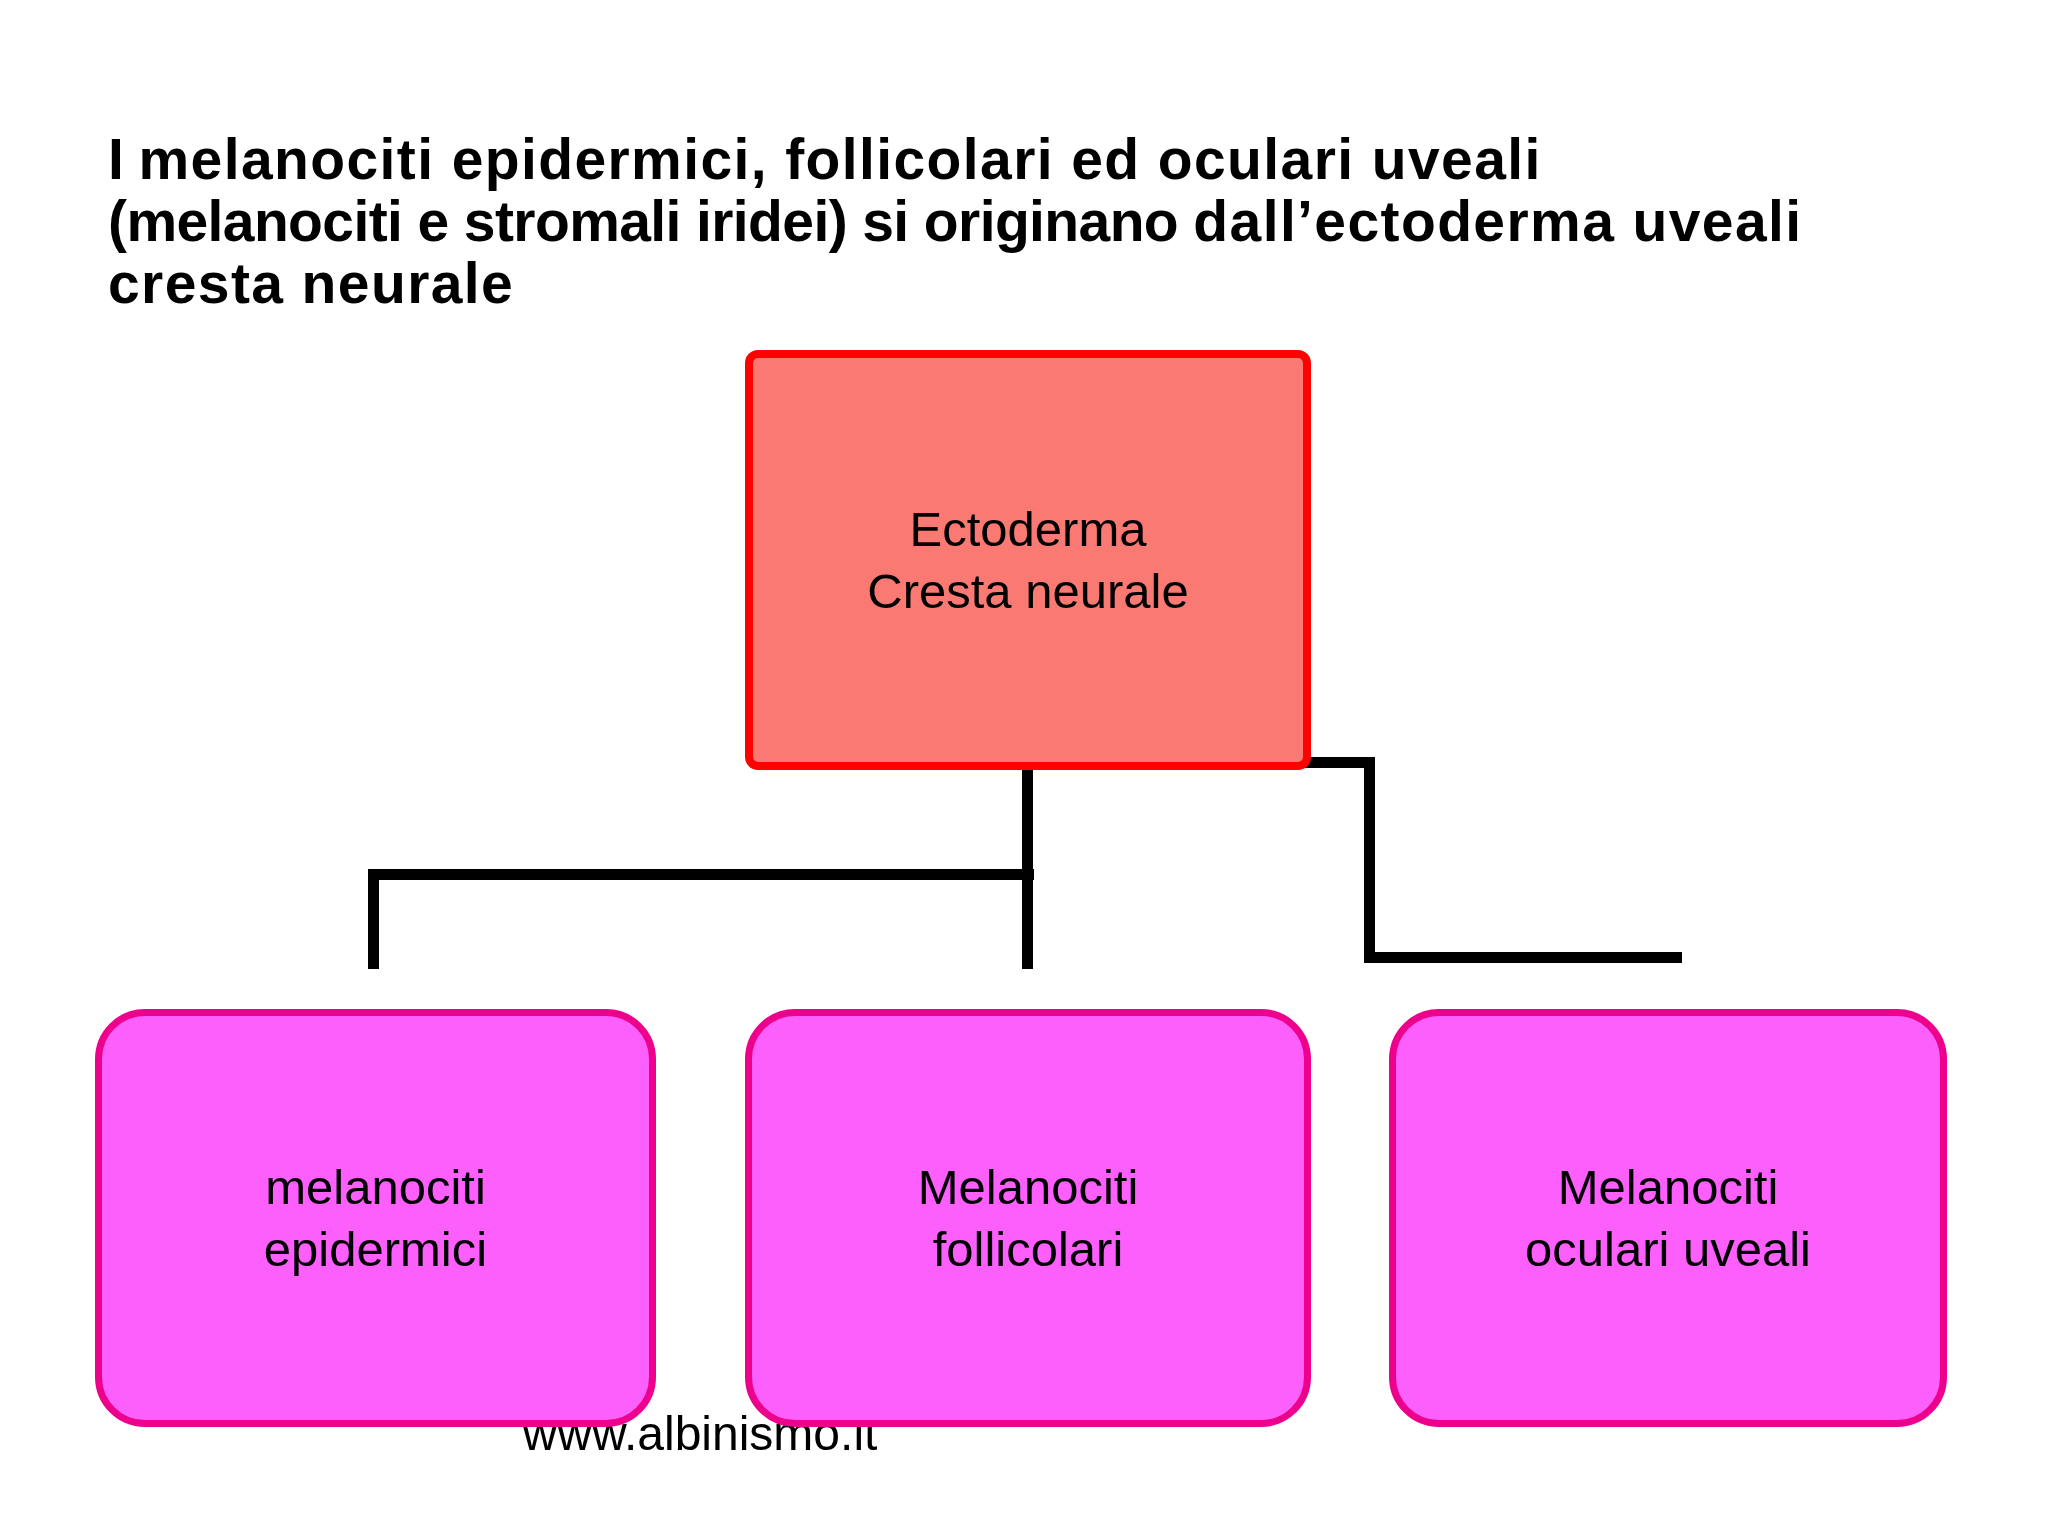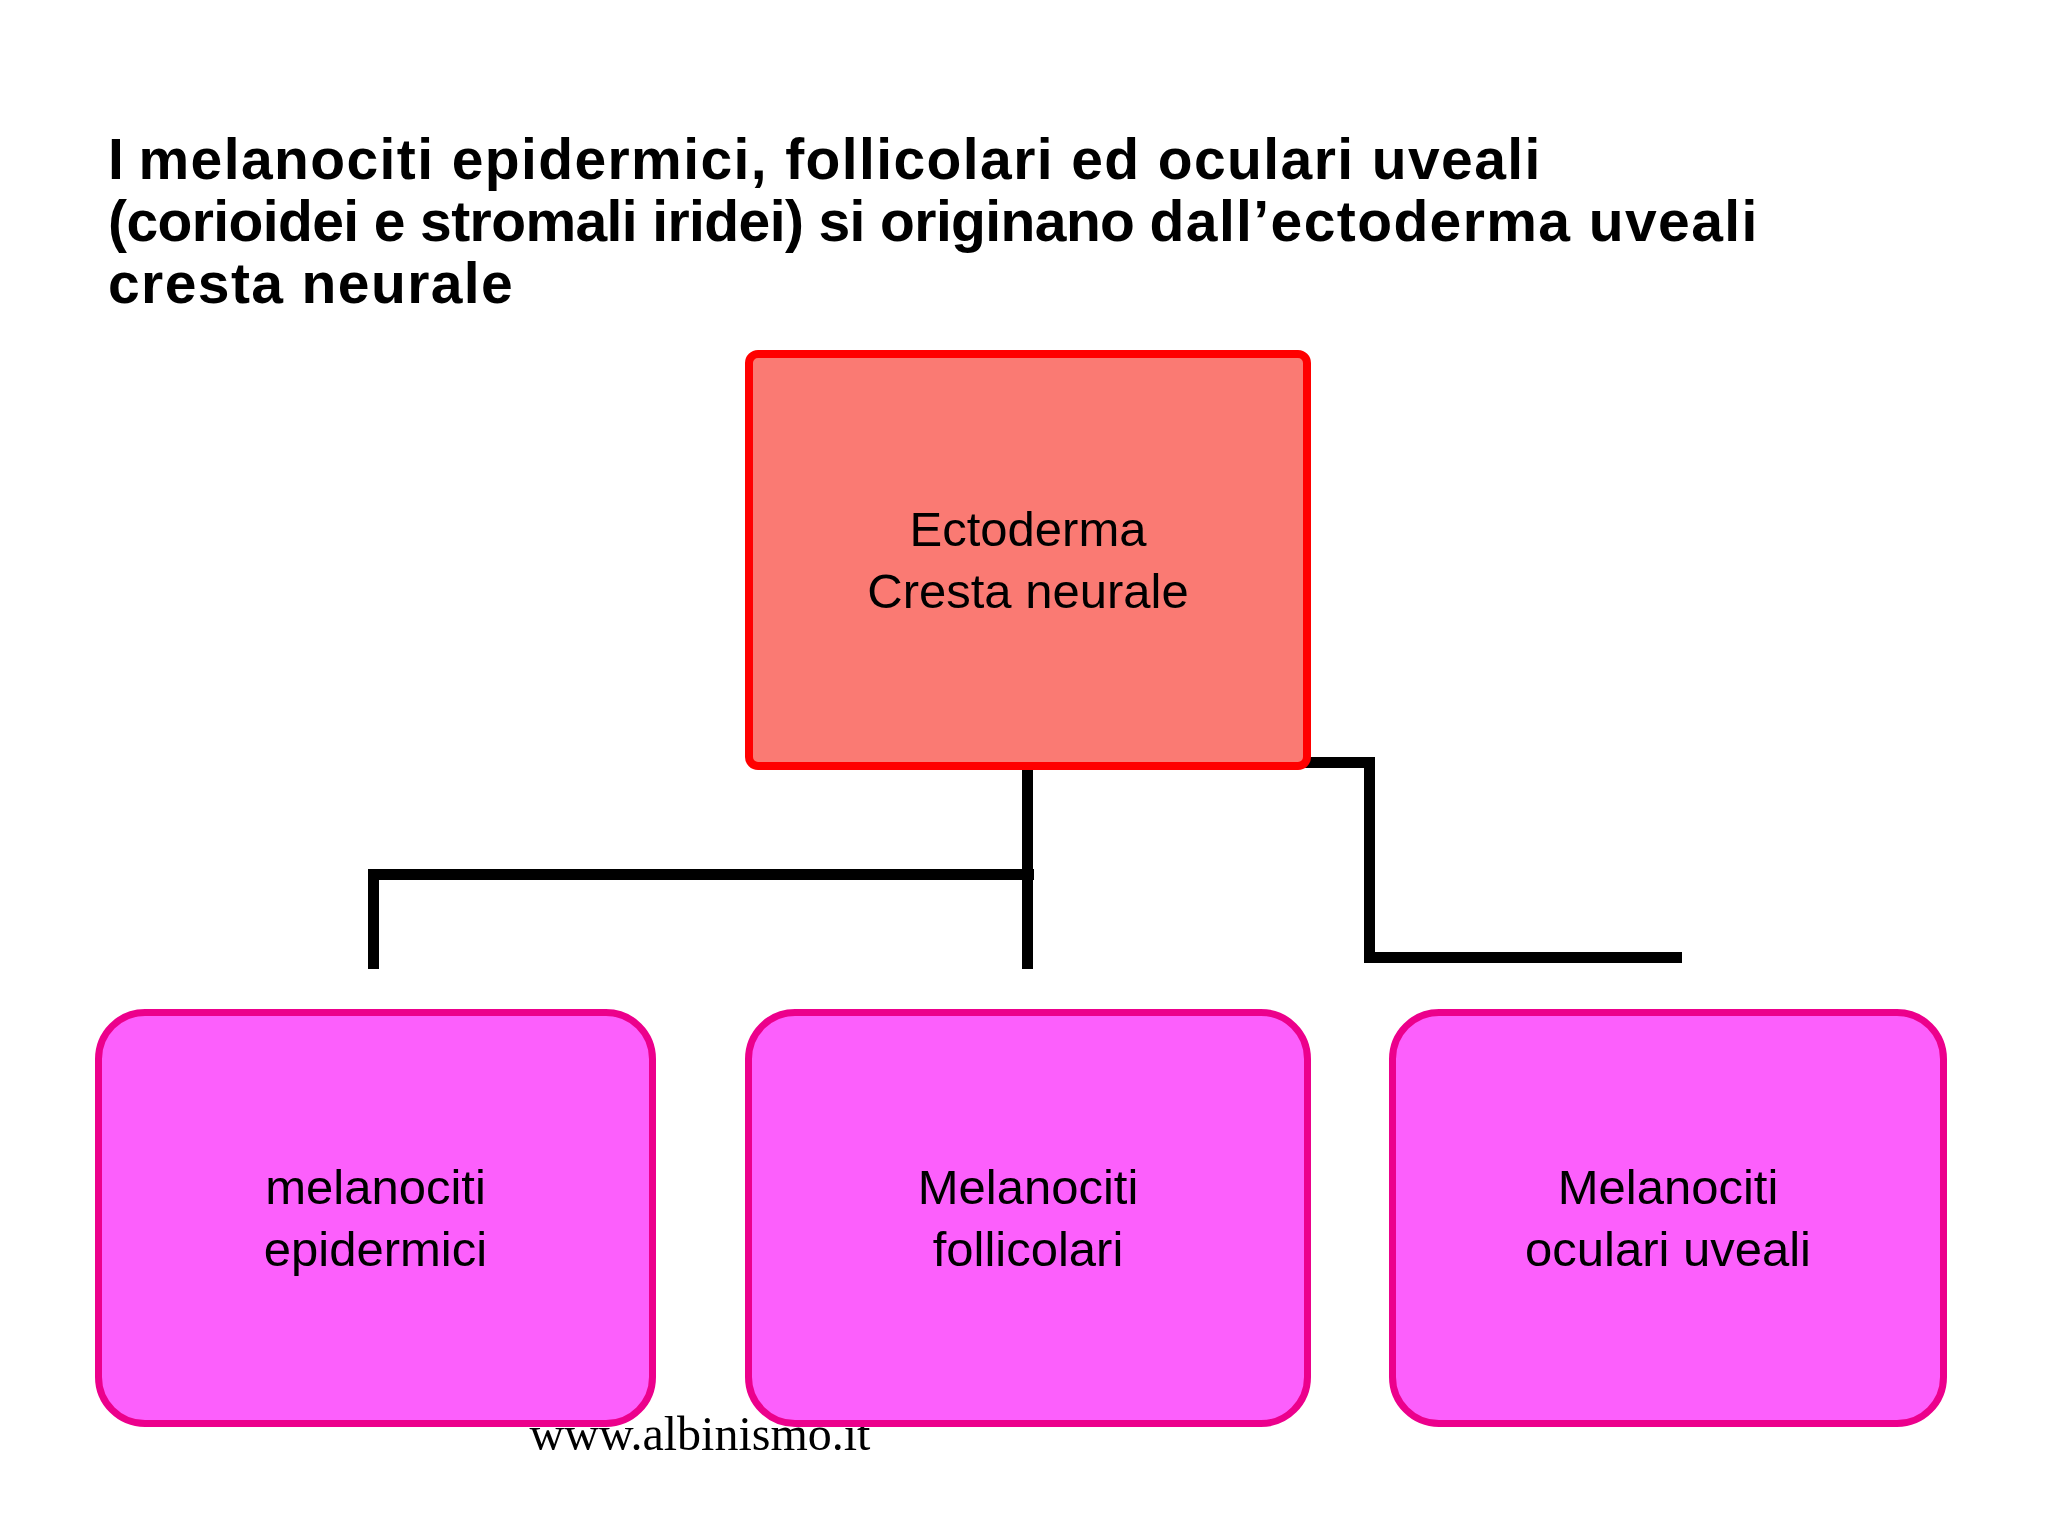--- a/index.html
+++ b/index.html
@@ -106,34 +106,34 @@
   .line-right-in   { left: 1364px; top: 952px; width: 318px; height: 11px; }
 
   
   .footer {
     position: absolute;
     left: 0;
     top: 1405px;
     width: 1400px;
     text-align: center;
     color: #000000;
-    font-family: Liberation Serif, serif;
+    font-family: Liberation Sans, sans-serif;
     font-size: 48px;
     line-height: 58px;
     z-index: 2;
   }
 </style>
 </head>
 <body>
 
 <div id="canvas">
 
   <div class="title-block">
     <div class="title-line"><span class="t-norm">I </span><span class="t-strong">melanociti epidermici, follicolari ed oculari uveali</span></div>
-    <div class="title-line"><span class="t-norm">(corioidei e stromali iridei) si originano </span><span class="t-strong">dall’ectoderma uveali</span></div>
+    <div class="title-line"><span class="t-norm">(melanociti e stromali iridei) si originano </span><span class="t-strong">dall’ectoderma uveali</span></div>
     <div class="title-line"><span class="t-strong">cresta neurale</span></div>
   </div>
 
   <div class="line line-top-right"></div>
   <div class="line line-drop-right"></div>
   <div class="line line-right-in"></div>
   <div class="line line-stem-center"></div>
   <div class="line line-bus"></div>
   <div class="line line-drop-1"></div>
   <div class="line line-drop-2"></div>

